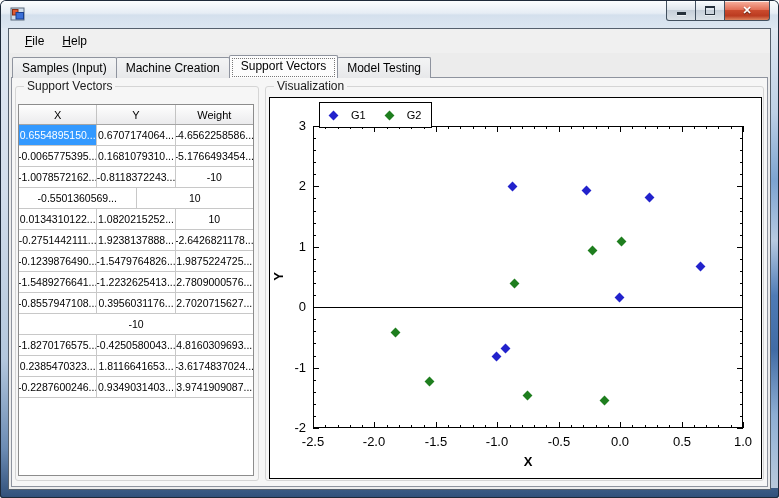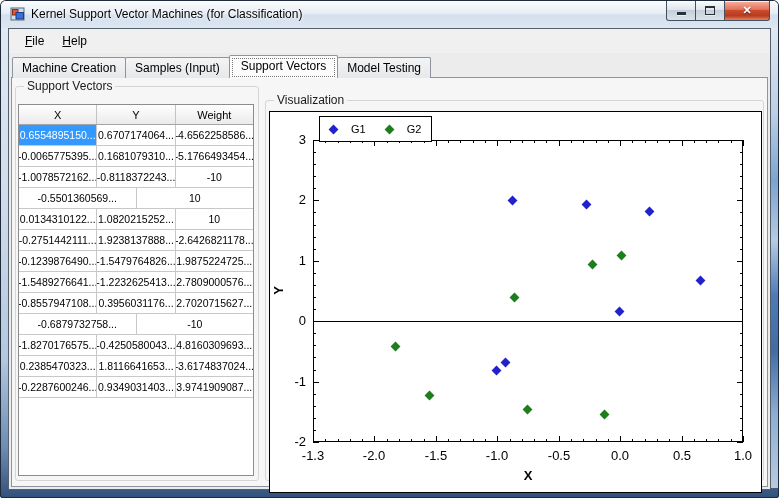--- a/index.html
+++ b/index.html
@@ -55,21 +55,21 @@
   .tab.active { height:23px; line-height:21px; background:#FCFCFC; z-index:3; padding:0 11px; }
   .tab.active::after { content:''; position:absolute; left:2px; right:2px; top:2px; bottom:1px;
     border:1px dotted #777; pointer-events:none; }
 
   .tabpage { position:absolute; left:2px; right:2px; top:48px; bottom:2px;
     background:#F6F6F6; border:1px solid #8E939E; z-index:1; }
 
   
   .groupbox { position:absolute; border:1px solid #D5D5D5; border-radius:3px; }
   .gb-left  { left:3px;  top:8px; width:244px; bottom:5px; }
-  .gb-right { left:253px; top:8px; right:3px;  bottom:5px;margin-top:14px; }
+  .gb-right { left:253px; top:8px; right:3px;  bottom:5px; }
   .gb-label { position:absolute; top:-7px; left:8px; background:#F6F6F6; padding:0 3px;
     font-size:12px; line-height:13px; color:#1a1a1a; white-space:nowrap; }
 
   
   .datagrid { position:absolute; left:2px; top:17px; right:4px; bottom:4px;
     background:#fff; border:1px solid #8C8C8C; overflow:hidden; }
   .dg-header { display:flex; height:20px;
     background:linear-gradient(180deg,#FEFEFE,#EBEBED); border-bottom:1px solid #A5A5A5; }
   .dg-hcell { flex:1; border-right:1px solid #C3C3C3; display:flex; align-items:center;
     justify-content:center; font-size:11px; color:#000; }
@@ -102,21 +102,20 @@
 <div class="window">
 
   <div class="titlebar">
     <span class="app-icon">
       <svg width="16" height="16" viewBox="0 0 16 16">
         <rect x="1" y="2" width="13" height="12" fill="#cfdcea" stroke="#5a6b7d"></rect>
         <rect x="2.5" y="3.5" width="5.5" height="5.5" fill="#e05a33" stroke="#8a2c12"></rect>
         <rect x="6" y="6.5" width="7.5" height="6.5" fill="#3a6fd8" stroke="#1a3f8f"></rect>
       </svg>
     </span>
-    <span class="title-text">Kernel Support Vector Machines (for Classification)</span>
     <div class="win-btns">
         <div class="win-btn b-min">
           <span class="glyph-min"></span>
         </div>
         <div class="win-btn b-max">
           <span class="glyph-max"></span>
         </div>
         <div class="win-btn b-close">
           <span class="glyph-close">✕</span>
         </div>
@@ -124,22 +123,22 @@
   </div>
 
   <div class="client">
 
     <div class="menubar">
         <div class="menu-item"><u>F</u>ile</div>
         <div class="menu-item"><u>H</u>elp</div>
       </div>
 
     <div class="tabstrip">
+        <div class="tab">Samples (Input)</div>
         <div class="tab">Machine Creation</div>
-        <div class="tab">Samples (Input)</div>
         <div class="tab active">Support Vectors</div>
         <div class="tab">Model Testing</div>
       </div>
 
     <div class="tabpage">
 
       <div class="groupbox gb-left">
         <span class="gb-label">Support Vectors</span>
         <div class="datagrid">
           <div class="dg-header">
@@ -186,21 +185,20 @@
                 <div class="dg-cell">-1.5489276641...</div>
                 <div class="dg-cell">-1.2232625413...</div>
                 <div class="dg-cell">2.7809000576...</div>
               </div>
               <div class="dg-row">
                 <div class="dg-cell">-0.8557947108...</div>
                 <div class="dg-cell">0.3956031176...</div>
                 <div class="dg-cell">2.7020715627...</div>
               </div>
               <div class="dg-row">
-                <div class="dg-cell">-0.6879732758...</div>
                 <div class="dg-cell">-10</div>
               </div>
               <div class="dg-row">
                 <div class="dg-cell">-1.8270176575...</div>
                 <div class="dg-cell">-0.4250580043...</div>
                 <div class="dg-cell">4.8160309693...</div>
               </div>
               <div class="dg-row">
                 <div class="dg-cell">0.2385470323...</div>
                 <div class="dg-cell">1.8116641653...</div>
@@ -215,21 +213,21 @@
         </div>
       </div>
 
       <div class="groupbox gb-right">
         <span class="gb-label">Visualization</span>
         <div class="chart-panel">
             <div class="plot-box" style="left: 43px; top: 28px; width: 430px; height: 302px;"></div>
             <div class="zero-line" style="left: 43px; width: 430px; top: 209px;"></div>
             <div class="tick" style="left: 43px; top: 28px; width: 1px; height: 6px;"></div>
             <div class="tick" style="left: 43px; top: 324px; width: 1px; height: 6px;"></div>
-            <div class="tick-label x-tick-label" style="left: 43px; top: 336px;">-1.3</div>
+            <div class="tick-label x-tick-label" style="left: 43px; top: 336px;">-2.5</div>
             <div class="tick" style="left: 104px; top: 28px; width: 1px; height: 6px;"></div>
             <div class="tick" style="left: 104px; top: 324px; width: 1px; height: 6px;"></div>
             <div class="tick-label x-tick-label" style="left: 104px; top: 336px;">-2.0</div>
             <div class="tick" style="left: 166px; top: 28px; width: 1px; height: 6px;"></div>
             <div class="tick" style="left: 166px; top: 324px; width: 1px; height: 6px;"></div>
             <div class="tick-label x-tick-label" style="left: 166px; top: 336px;">-1.5</div>
             <div class="tick" style="left: 227px; top: 28px; width: 1px; height: 6px;"></div>
             <div class="tick" style="left: 227px; top: 324px; width: 1px; height: 6px;"></div>
             <div class="tick-label x-tick-label" style="left: 227px; top: 336px;">-1.0</div>
             <div class="tick" style="left: 289px; top: 28px; width: 1px; height: 6px;"></div>

